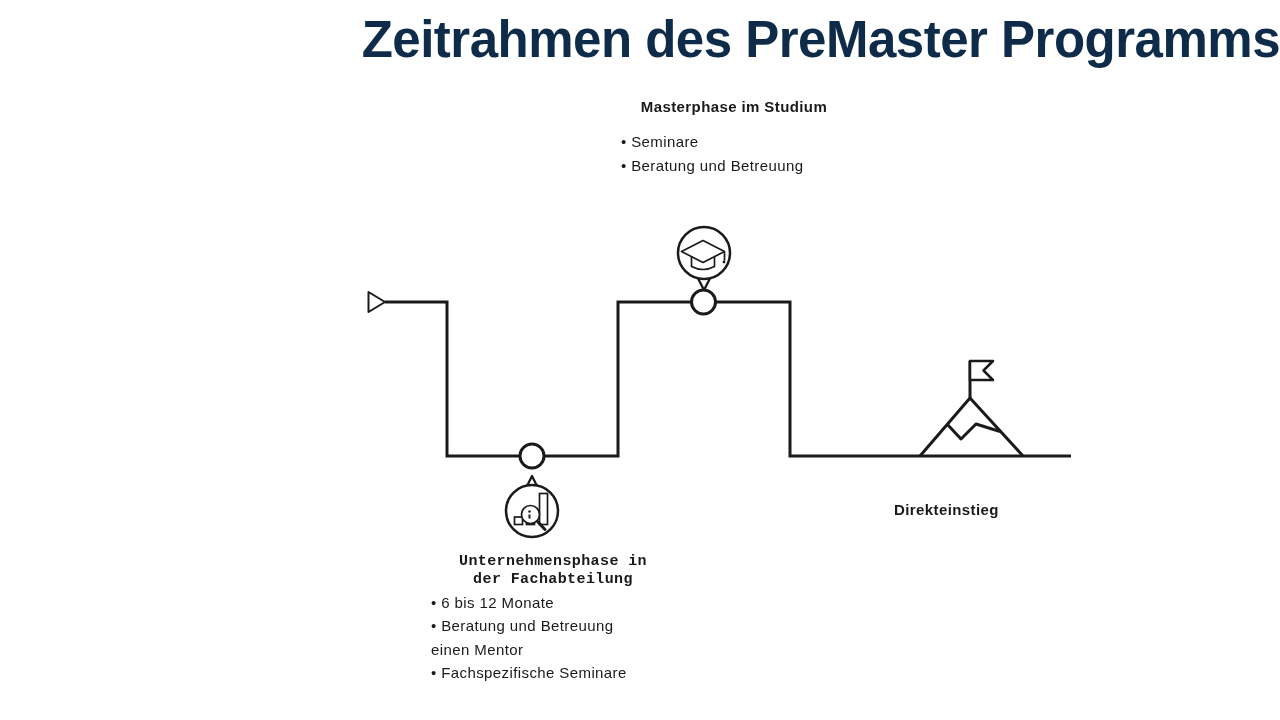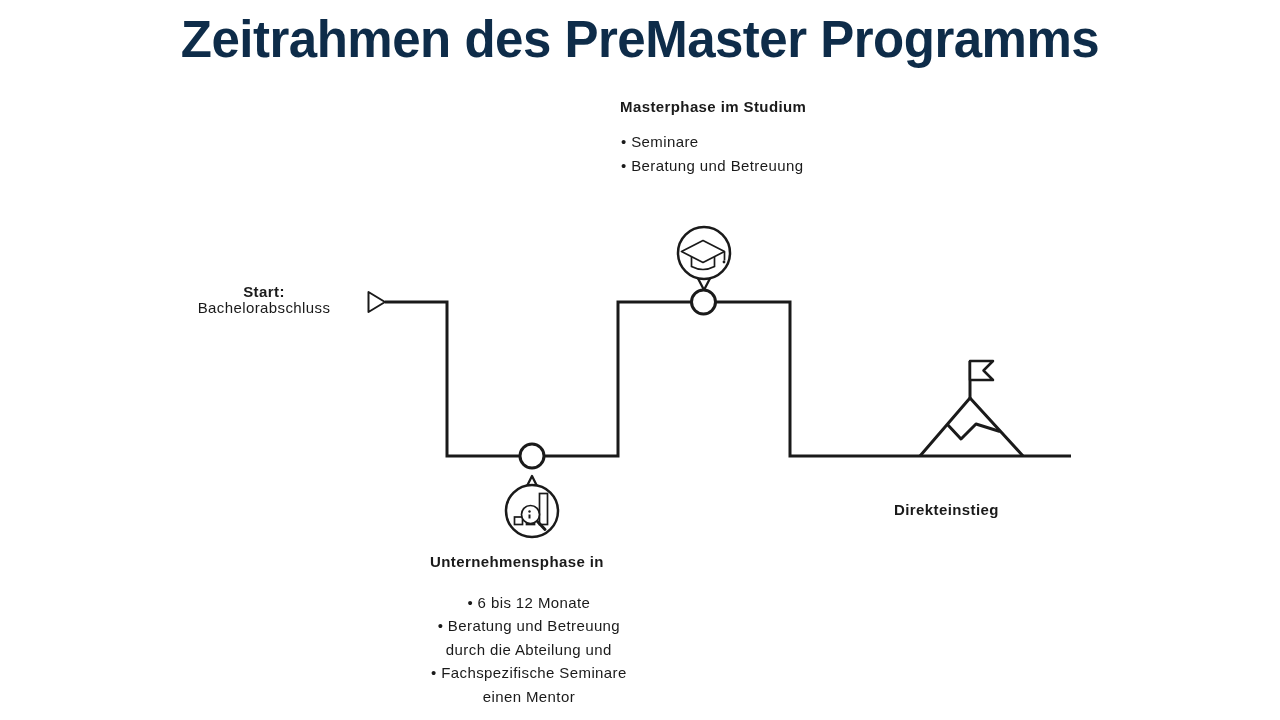--- a/index.html
+++ b/index.html
@@ -1,28 +1,28 @@
 <!DOCTYPE html>
 <html><head>
 <meta charset="utf-8">
 <style>
   html,body{margin:0;padding:0;background:#fff;}
   .stage{position:relative;width:1280px;height:720px;background:#ffffff;overflow:hidden;
          font-family:"Liberation Sans","DejaVu Sans",sans-serif;color:#1a1a1a;}
-  .page-title{position:absolute;top:10px;left:0;width:1280px;margin:0;text-align:center;
+  .page-title{position:absolute;top:10px;left:0;width:1280px;margin:0;text-align:right;
          font-size:51px;line-height:60px;font-weight:700;letter-spacing:-0.5px;color:#0e2c49;}
   .svg-layer{position:absolute;left:0;top:0;}
   .label{position:absolute;font-size:15px;letter-spacing:0.4px;line-height:17px;}
   .bold{font-weight:700;}
   .start-label{left:183px;top:284px;width:162px;text-align:center;line-height:16px;}
-  .master-title{left:620px;top:98px;width:228px;font-weight:700;}
+  .master-title{left:620px;top:98px;width:228px;text-align:center;font-weight:700;}
   .bullets{position:absolute;font-size:15px;letter-spacing:0.4px;}
   .master-bullets{left:621px;top:130px;line-height:23.6px;}
-  .company-title{left:430px;top:553px;width:206px;text-align:left;font-weight:700;line-height:18px;}
-  .company-bullets{left:431px;top:591px;line-height:23.4px;text-align:center;}
+  .company-title{left:450px;top:553px;width:206px;text-align:center;font-weight:700;line-height:18px;font-family:Liberation Mono, monospace;}
+  .company-bullets{left:431px;top:591px;line-height:23.4px;}
   .direct-entry{left:894px;top:501px;width:160px;text-align:left;font-weight:700;}
 </style>
 </head>
 <body>
 
 <div class="stage">
 
   <h1 class="page-title">Zeitrahmen des PreMaster Programms</h1>
 
   <svg class="svg-layer" width="1280" height="720" viewBox="0 0 1280 720">
@@ -60,37 +60,33 @@
     <circle cx="703.5" cy="302" r="12" fill="#ffffff" stroke="#1a1a1a" stroke-width="3"></circle>
 
     <g stroke="#1a1a1a" fill="none">
       <path d="M920 456 L970 398 L1023 456" stroke-width="3" stroke-linejoin="round"></path>
       <path d="M947 424 L961 439 L976 424 L1000 431.5" stroke-width="3" stroke-linejoin="round"></path>
       <path d="M970 398 V361" stroke-width="3"></path>
       <path d="M970 361 H993 L983.5 370.5 L993 380 H970 Z" fill="#ffffff" stroke-width="2.5" stroke-linejoin="round"></path>
     </g>
   </svg>
 
-  <div class="label start-label">
-    <div class="bold">Start:</div>
-    <div>Bachelorabschluss</div>
-  </div>
 
   <div class="label master-title">Masterphase im Studium</div>
   <div class="bullets master-bullets">
     <div>• Seminare</div>
     <div>• Beratung und Betreuung</div>
   </div>
 
   <div class="label company-title">
     <div>Unternehmensphase in</div>
+    <div>der Fachabteilung</div>
   </div>
   <div class="bullets company-bullets">
     <div>• 6 bis 12 Monate</div>
     <div>• Beratung und Betreuung</div>
-    <div>durch die Abteilung und</div>
+    <div>einen Mentor</div>
     <div>• Fachspezifische Seminare</div>
-    <div>einen Mentor</div>
   </div>
 
   <div class="label direct-entry">Direkteinstieg</div>
 
 </div>
 
 </body></html>

